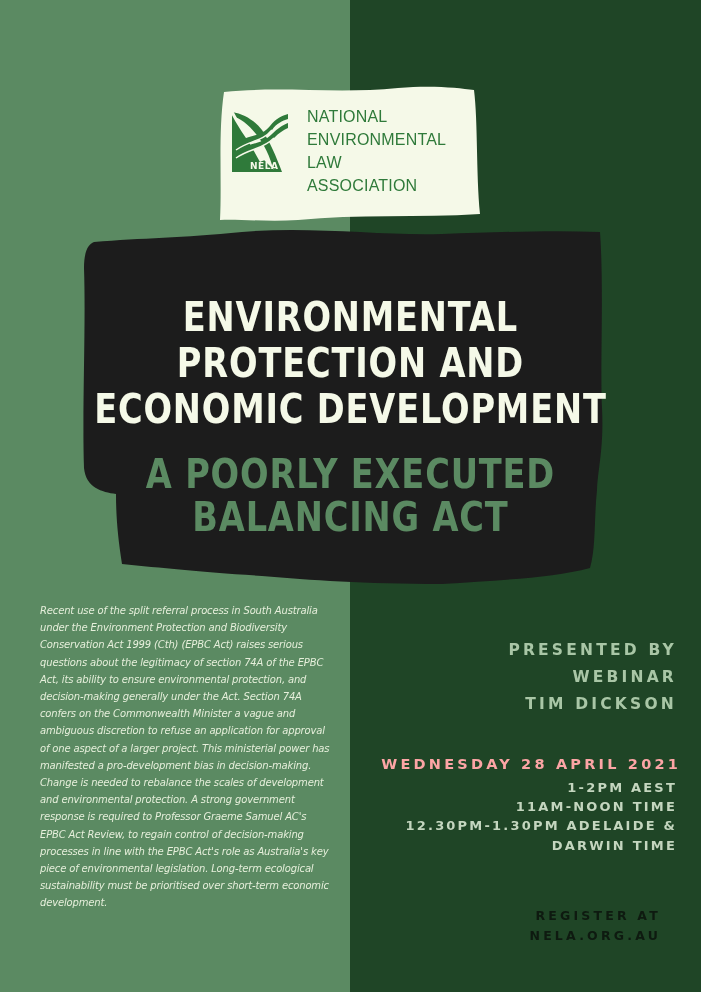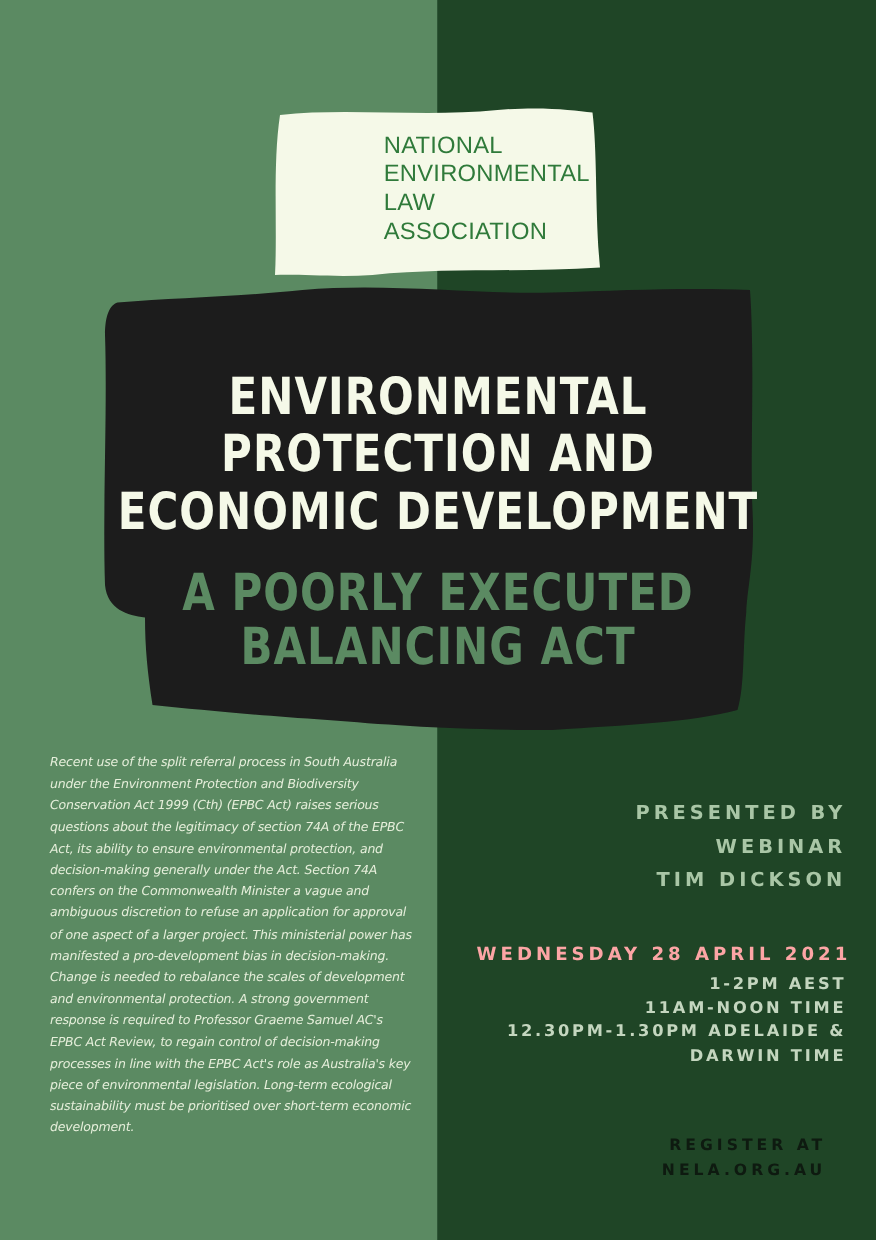--- a/index.html
+++ b/index.html
@@ -3,21 +3,21 @@
 <meta charset="utf-8">
 <style>
   html, body { margin:0; padding:0; }
   body { width:701px; height:992px; position:relative; overflow:hidden; background:#1f4526; font-family:"Liberation Sans", sans-serif; }
   .bg-left { position:absolute; left:0; top:0; width:350px; height:992px; background:#5b8a62; }
   .bg-right { position:absolute; left:350px; top:0; width:351px; height:992px; background:#1f4526; }
 
   .logo-card { position:absolute; left:218px; top:82px; width:262px; height:140px; }
   .logo-card svg.card-bg { position:absolute; left:0; top:0; }
   .logo-mark { position:absolute; left:12px; top:26px; width:60px; height:66px; }
-  .logo-text { position:absolute; left:89px; top:23px; color:#2f7a3a; font-family:"Liberation Sans", sans-serif; font-size:19px; line-height:23px; letter-spacing:0.2px; }
+  .logo-text { position:absolute; left:89px; top:23px; color:#2f7a3a; font-family:"Liberation Sans", sans-serif; font-size:16px; line-height:23px; letter-spacing:0.2px; }
   .logo-text div { white-space:nowrap; }
 
   .title-blob { position:absolute; left:82px; top:228px; width:525px; height:360px; }
   .title-blob svg { position:absolute; left:0; top:0; }
   .title-main { position:absolute; left:0; width:701px; top:294px; text-align:center; color:#f5f9e8; font-family:"DejaVu Sans", sans-serif; font-weight:bold; font-size:41px; line-height:46px; transform:scaleX(0.82); transform-origin:350px 0; letter-spacing:1px; }
   .title-sub { position:absolute; left:0; width:701px; top:453px; text-align:center; color:#5b8a62; font-family:"DejaVu Sans", sans-serif; font-weight:bold; font-size:41px; line-height:43px; transform:scaleX(0.82); transform-origin:350px 0; letter-spacing:1px; }
 
   .description { position:absolute; left:40px; top:602px; width:290px; color:#e6efdb; font-family:"DejaVu Sans", sans-serif; font-style:italic; font-size:10px; line-height:17.2px; letter-spacing:-0.15px; }
 
   .webinar { position:absolute; right:24px; top:637px; text-align:right; color:#a9c6a6; font-family:"DejaVu Sans", sans-serif; font-weight:bold; font-size:15.5px; line-height:27px; letter-spacing:3.2px; }
@@ -29,20 +29,34 @@
 </head>
 <body>
 
 <div class="bg-left"></div>
 <div class="bg-right"></div>
 
 <div class="logo-card">
   <svg class="card-bg" width="262" height="140" viewBox="0 0 262 140">
     <path d="M6 10 C 60 4, 120 12, 180 6 C 215 3, 240 6, 256 8 C 260 40, 258 90, 262 132 C 200 136, 140 132, 80 138 C 50 140, 20 137, 2 138 C 4 100, 0 50, 6 10 Z" fill="#f5f9e8"></path>
   </svg>
+  <div class="logo-mark">
+    <svg width="60" height="66" viewBox="0 0 60 66">
+
+      <path d="M2 4 L2 64 L46 64 L34 52 L30 54 L2 4 Z" fill="#2f7a3a"></path>
+      <path d="M2 4 C 14 6, 24 12, 32 22 C 40 34, 46 48, 52 64 L 44 64 C 40 48, 34 36, 26 26 C 18 16, 10 10, 2 8 Z" fill="#2f7a3a"></path>
+      <path d="M2 4 C 10 20, 20 34, 34 52" stroke="#f5f9e8" stroke-width="3" fill="none"></path>
+
+      <path d="M4 36 C 18 26, 30 30, 40 18 C 46 10, 52 8, 58 6 L 58 11 C 52 13, 47 15, 42 22 C 32 34, 20 32, 6 42 Z" fill="#2f7a3a"></path>
+      <path d="M4 44 C 18 34, 30 38, 42 26 C 48 20, 53 17, 58 15 L 58 20 C 53 22, 49 25, 44 30 C 32 42, 20 40, 6 50 Z" fill="#2f7a3a"></path>
+      <path d="M6 42 C 20 32, 32 34, 42 22" stroke="#f5f9e8" stroke-width="1.5" fill="none"></path>
+      <path d="M6 50 C 20 40, 32 42, 44 30" stroke="#f5f9e8" stroke-width="1.5" fill="none"></path>
+      <text x="20" y="61" font-family="DejaVu Sans, sans-serif" font-weight="bold" font-size="9" fill="#f5f9e8" letter-spacing="0.5">NELA</text>
+    </svg>
+  </div>
   <div class="logo-text">
     <div>NATIONAL</div>
     <div>ENVIRONMENTAL</div>
     <div>LAW</div>
     <div>ASSOCIATION</div>
   </div>
 </div>
 
 <div class="title-blob">
   <svg width="525" height="360" viewBox="0 0 525 360">

